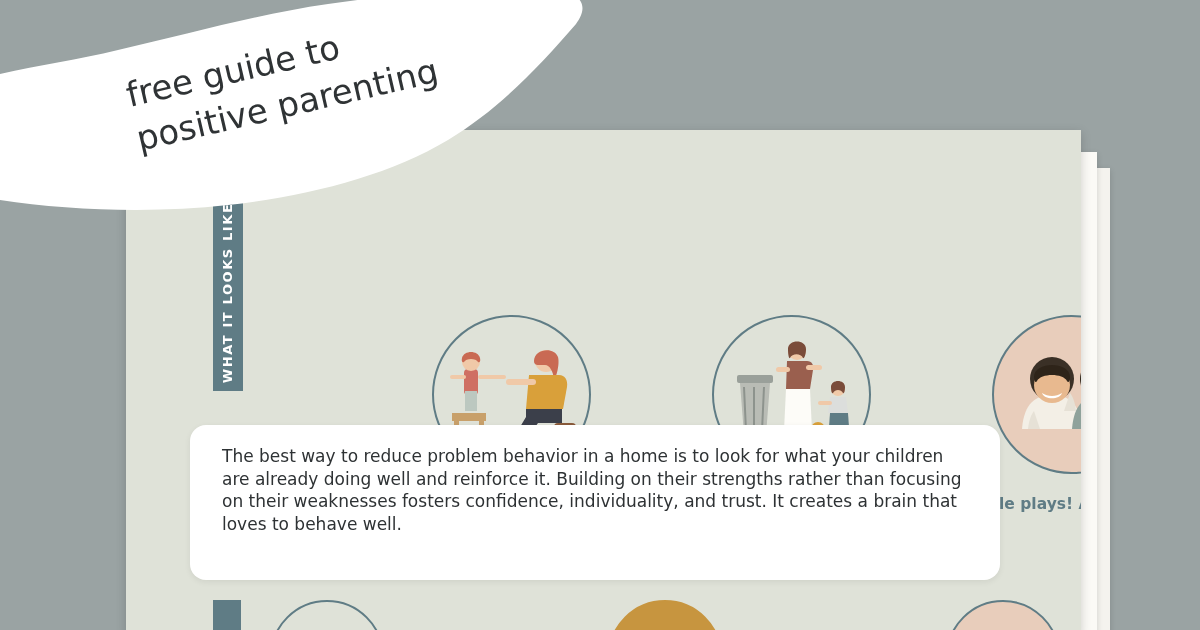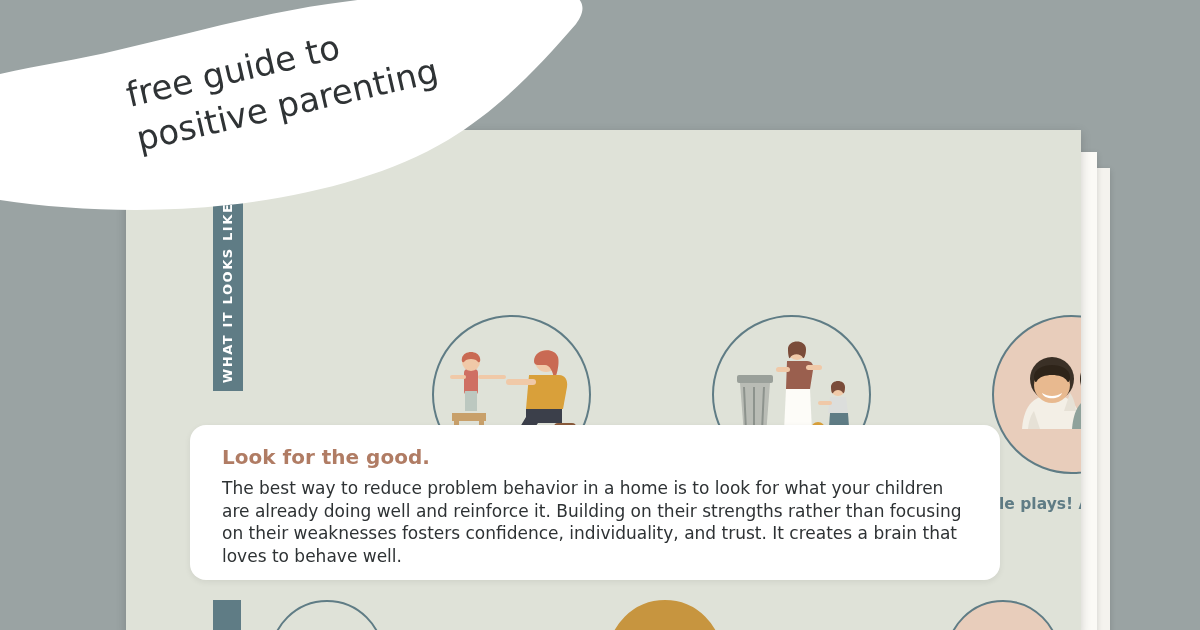--- a/index.html
+++ b/index.html
@@ -279,21 +279,20 @@
     <div class="bottom-circle gold"></div>
     <div class="bottom-circle tan"></div>
   </div>
 </div>
 
 <div class="side-tab">
   <span>WHAT IT LOOKS LIKE:</span>
 </div>
 
 <div class="callout">
-  <h2>Look for the good.</h2>
   <p>The best way to reduce problem behavior in a home is to look for what your children are already doing well and reinforce it. Building on their strengths rather than focusing on their weaknesses fosters confidence, individuality, and trust. It creates a brain that loves to behave well.</p>
 </div>
 
 <div class="banner">
   <svg viewBox="0 0 640 225" width="640" height="225" aria-hidden="true">
     <path d="M-10,92 C40,78 90,72 140,60 C210,44 280,24 350,14 C430,2 520,-2 600,8
              C608,16 604,26 598,34 C560,78 520,120 470,150 C410,186 330,206 250,215
              C170,224 80,220 10,208 C2,206 -2,198 -4,188 C-8,156 -10,122 -10,92 Z" fill="#ffffff"></path>
   </svg>
   <div class="banner-text">

